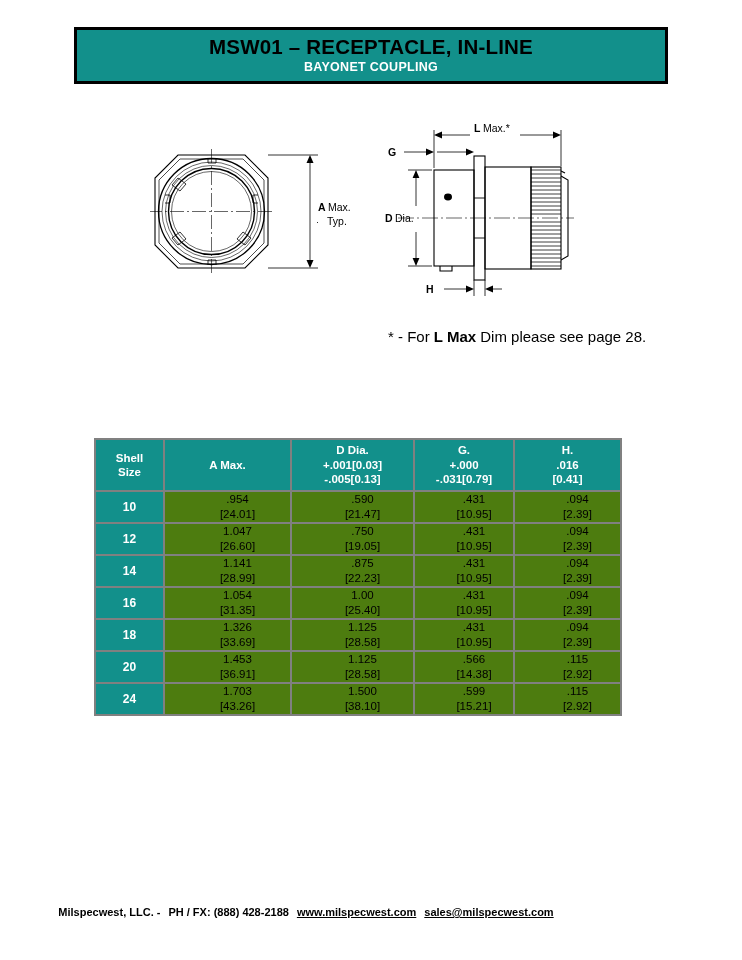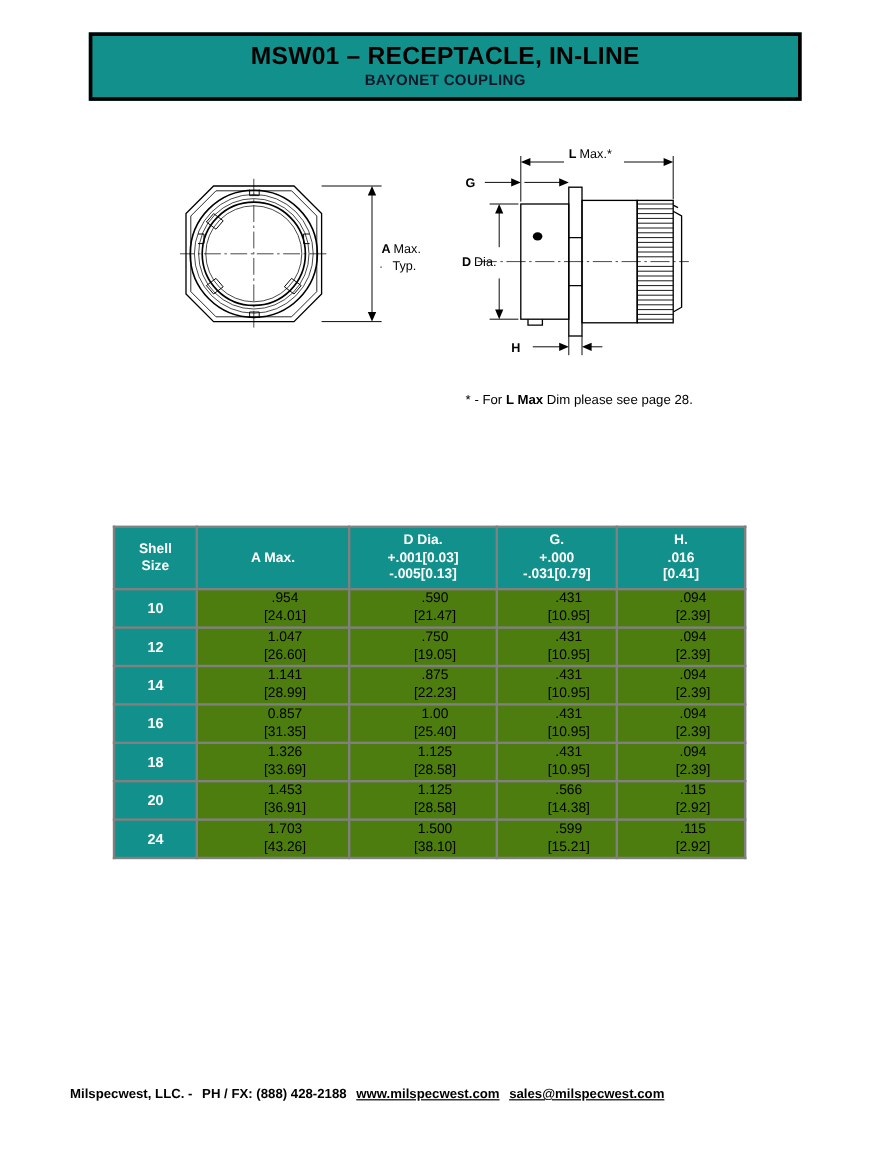--- a/index.html
+++ b/index.html
@@ -33,21 +33,21 @@
     justify-content: center;
   }
   .title-main {
     color: #000000;
     font-size: 20.5px;
     font-weight: bold;
     letter-spacing: 0.2px;
     line-height: 1.1;
   }
   .title-sub {
-    color: #0f172a;
+    color: #ffffff;
     font-size: 12.5px;
     font-weight: bold;
     letter-spacing: 0.3px;
     margin-top: 3px;
     line-height: 1.1;
   }
 
   
   .drawing-front {
     position: absolute;
@@ -67,21 +67,21 @@
     display: block;
     width: 100%;
     height: 100%;
   }
 
   
   .footnote {
     position: absolute;
     left: 388px;
     top: 328px;
-    font-size: 11px;
+    font-size: 15px;
     color: #000000;
     white-space: nowrap;
   }
   .footnote b { font-weight: bold; }
 
   
   .spec-table {
     position: absolute;
     left: 94px;
     top: 438px;
@@ -388,21 +388,21 @@
           <span class="val-mm">[10.95]</span>
         </td>
         <td class="val-cell">
           <span class="val-inch">.094</span>
           <span class="val-mm">[2.39]</span>
         </td>
       </tr>
       <tr>
         <td class="shell-cell">16</td>
         <td class="val-cell">
-          <span class="val-inch">0.857</span>
+          <span class="val-inch">1.054</span>
           <span class="val-mm">[31.35]</span>
         </td>
         <td class="val-cell">
           <span class="val-inch">1.00</span>
           <span class="val-mm">[25.40]</span>
         </td>
         <td class="val-cell">
           <span class="val-inch">.431</span>
           <span class="val-mm">[10.95]</span>
         </td>

